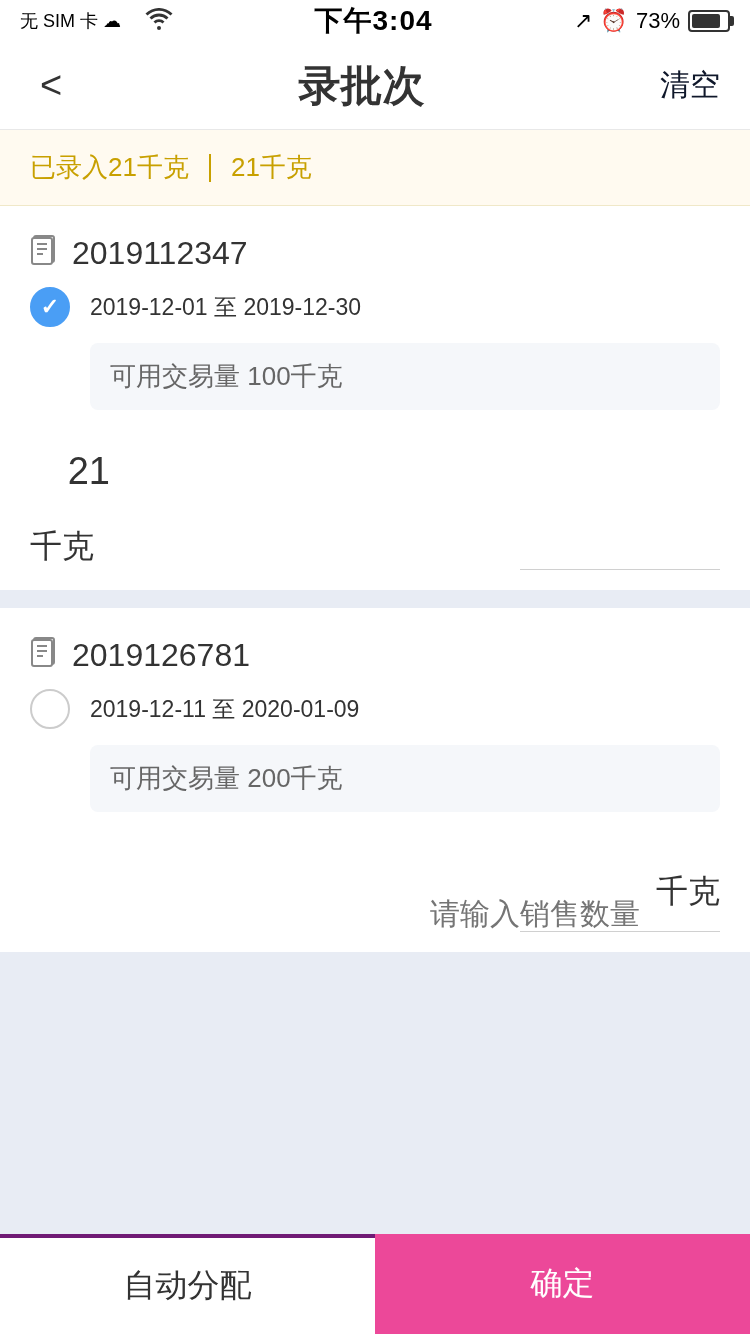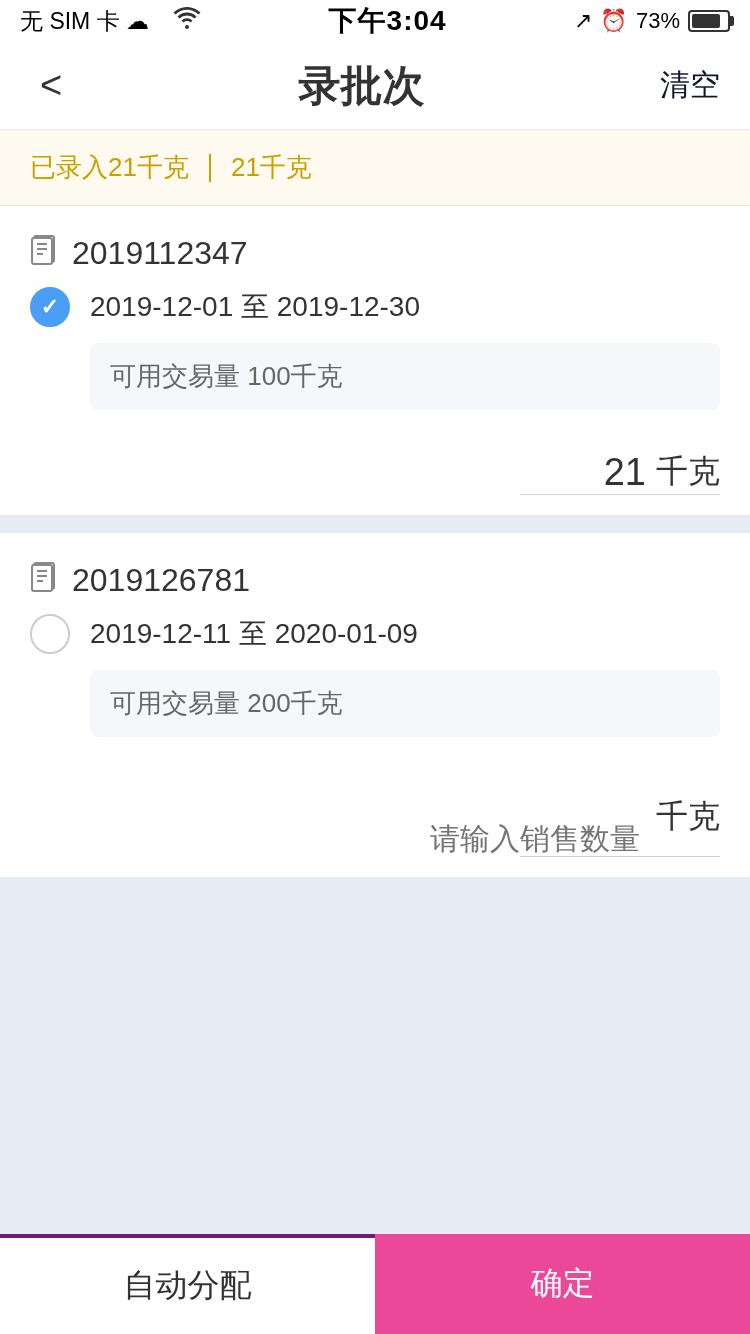--- a/index.html
+++ b/index.html
@@ -21,21 +21,21 @@
       align-items: center;
       justify-content: space-between;
       padding: 0 20px;
       font-size: 24px;
       font-weight: 500;
     }
     .status-left {
       display: flex;
       align-items: center;
       gap: 24px;
-      font-size: 23px;
+      font-size: 18px;
     }
     .status-center {
       font-size: 28px;
       font-weight: 600;
       letter-spacing: 1px;
     }
     .status-right {
       display: flex;
       align-items: center;
       gap: 8px;
@@ -165,40 +165,41 @@
       background: #4a9ef5;
       border-color: #4a9ef5;
     }
     .radio-btn.checked::after {
       content: '✓';
       color: #fff;
       font-size: 22px;
       font-weight: bold;
     }
     .date-text {
-      font-size: 28px;
+      font-size: 23px;
       color: #333;
     }
 
     .avail-box {
       background: #f5f7fa;
       border-radius: 8px;
       padding: 16px 20px;
       font-size: 26px;
       color: #666;
       margin-left: 60px;
     }
 
     
     .amount-row {
       display: flex;
-      align-items: flex-end;
+      align-items: flex-start;
       justify-content: flex-end;
       padding: 20px 30px 0;
-      gap: 10px;
+      gap: 32px;
+      flex-direction: column;
     }
     .amount-value {
       font-size: 38px;
       color: #333;
       font-weight: 400;
       border: none;
       outline: none;
       text-align: right;
       width: 100px;
     }

